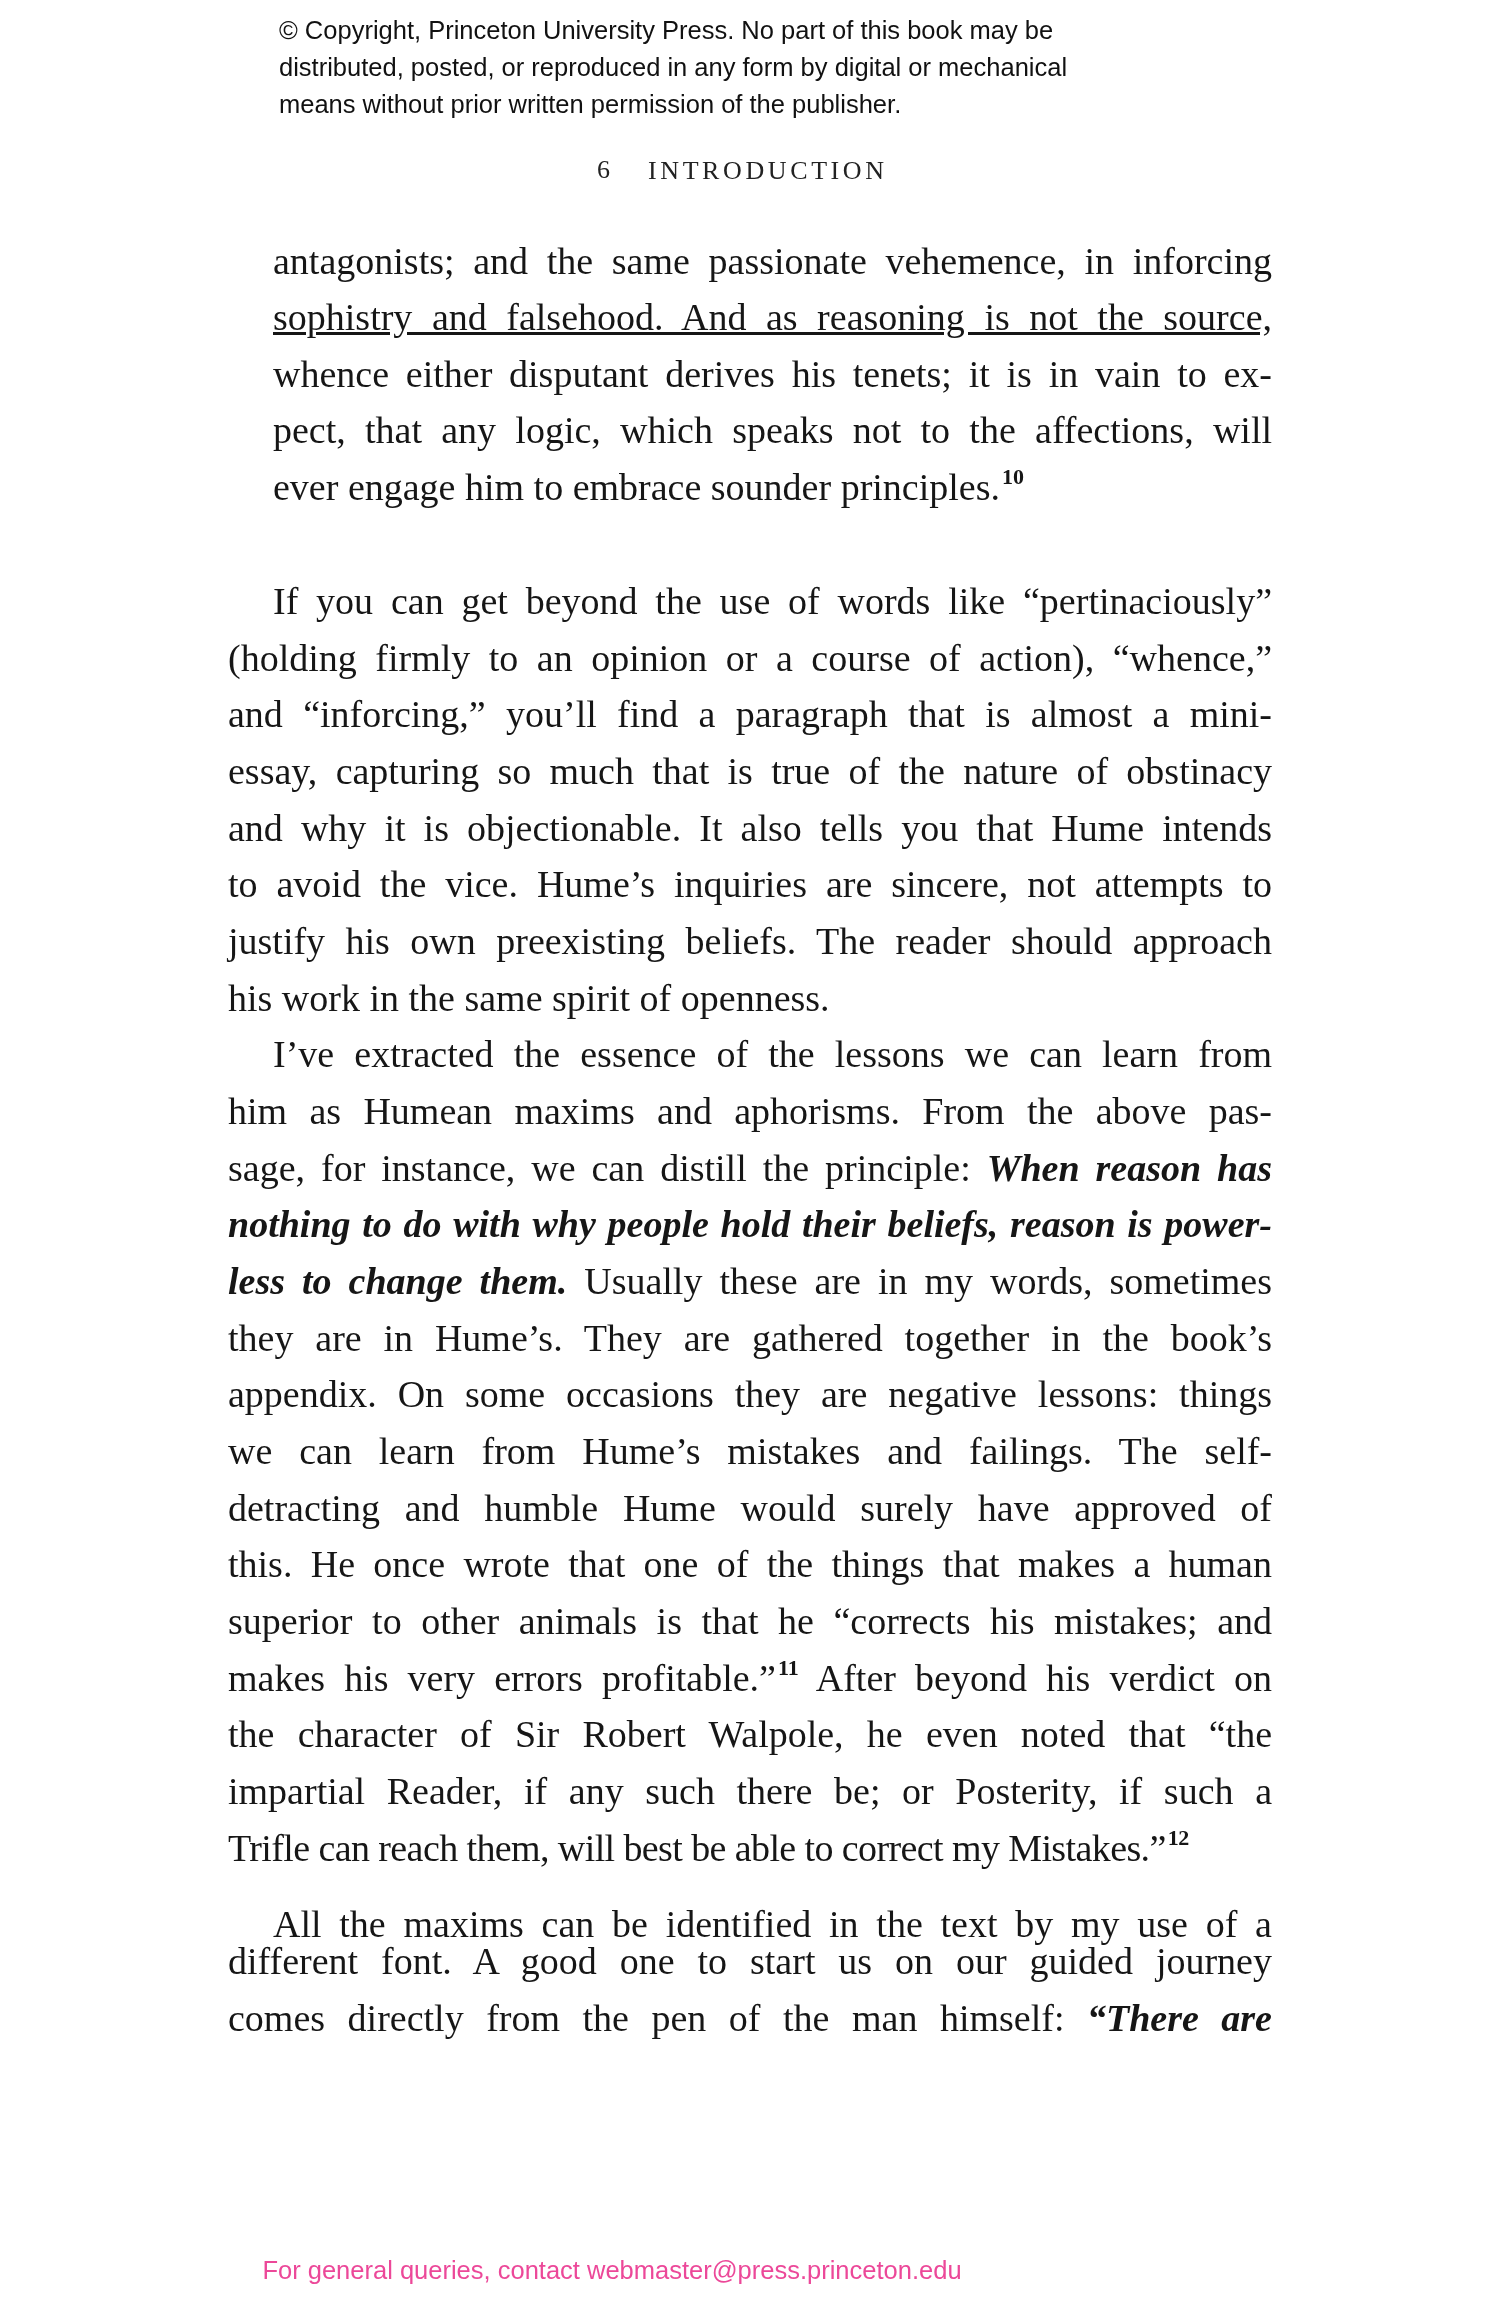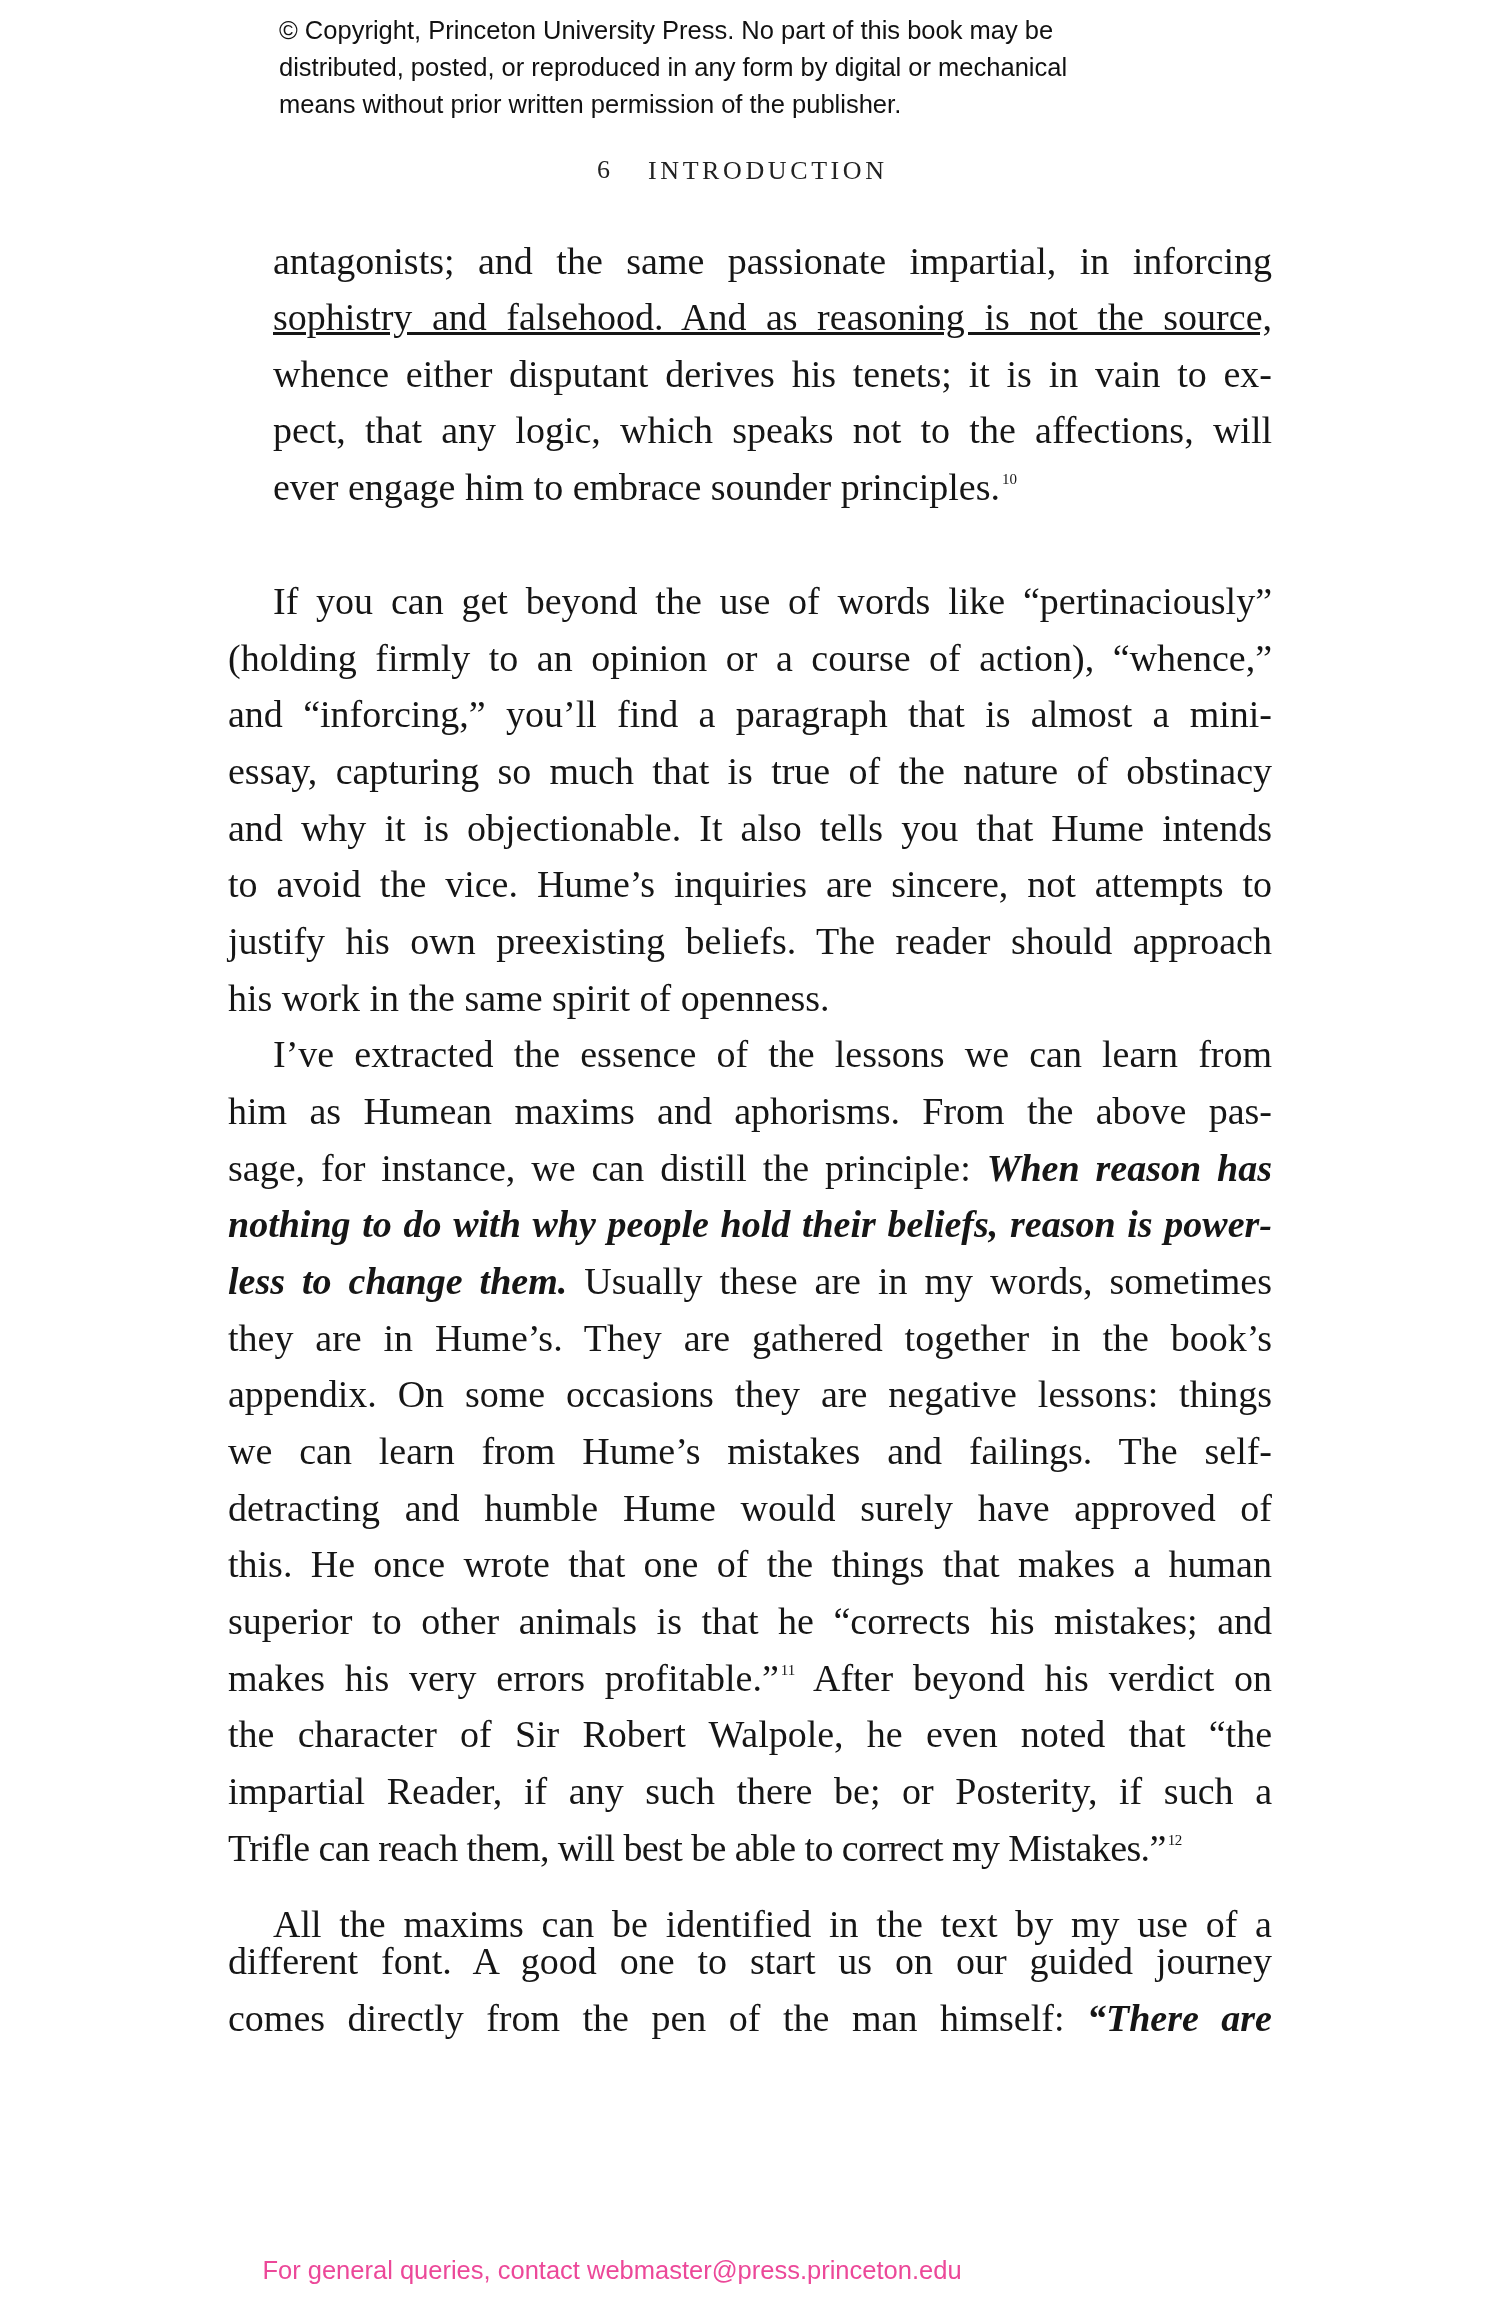--- a/index.html
+++ b/index.html
@@ -13,21 +13,21 @@
   .running-head { position: absolute; left: 0; top: 152px; width: 1500px; text-align: center;
     font-family: "Liberation Serif", serif; color: #222; height: 40px; }
   .running-head .pg { position: absolute; left: 597px; top: 0; font-size: 26px; line-height: 36px; }
   .running-head .rt { position: absolute; left: 648px; top: 3px; font-size: 26px; letter-spacing: 3.6px; line-height: 32px; }
 
   .text { font-family: "Liberation Serif", serif; font-size: 38px; color: #161616; }
   .ln { position: absolute; height: 56px; line-height: 56px; white-space: nowrap;
         text-align: justify; text-align-last: justify; overflow: visible; }
   .ln.last { text-align-last: left; }
   .bi { font-style: italic; font-weight: bold; }
-  sup.fn { font-size: 15px; line-height: 0; vertical-align: 0; position: relative; top: -16px; margin-left: 2px; }
+  sup.fn { font-size: 22px; line-height: 0; vertical-align: 0; position: relative; top: -16px; margin-left: 2px; font-weight: bold; }
 
   .footer { position: absolute; left: 0; top: 2253px; width: 1224px; text-align: center;
     font-family: "Liberation Sans", sans-serif; font-size: 25.5px; line-height: 34px; color: #ec4899; }
 </style>
 </head>
 <body>
 
 <div class="page">
 
   <div class="notice">
@@ -35,21 +35,21 @@
     <span class="nl">distributed, posted, or reproduced in any form by digital or mechanical</span>
     <span class="nl">means without prior written permission of the publisher.</span>
   </div>
 
   <div class="running-head">
     <span class="pg">6</span>
     <span class="rt">INTRODUCTION</span>
   </div>
 
   <div class="text">
-    <div class="ln" style="left:273px; top:233px; width:999px;">antagonists; and the same passionate impartial, in inforcing</div>
+    <div class="ln" style="left:273px; top:233px; width:999px;">antagonists; and the same passionate vehemence, in inforcing</div>
     <div class="ln" style="left:273px; top:289px; width:999px;text-decoration:underline;">sophistry and falsehood. And as reasoning is not the source,</div>
     <div class="ln" style="left:273px; top:346px; width:999px;">whence either disputant derives his tenets; it is in vain to ex-</div>
     <div class="ln" style="left:273px; top:402px; width:999px;">pect, that any logic, which speaks not to the affections, will</div>
     <div class="ln last" style="left:273px; top:459px;"><span>ever engage him to embrace sounder principles.</span><sup class="fn">10</sup></div>
   </div>
 
   <div class="text">
 
     <div class="ln" style="left:273px; top:573px; width:999px;">If you can get beyond the use of words like “pertinaciously”</div>
     <div class="ln" style="left:228px; top:630px; width:1044px;">(holding firmly to an opinion or a course of action), “whence,”</div>

